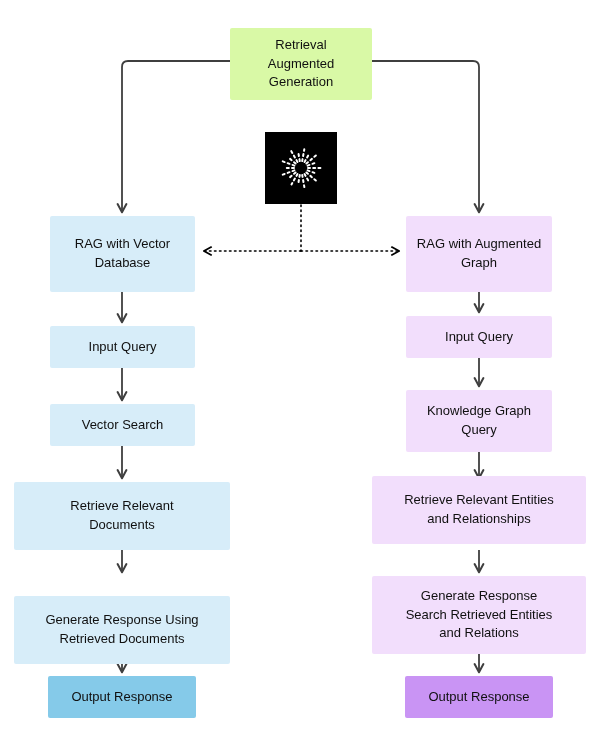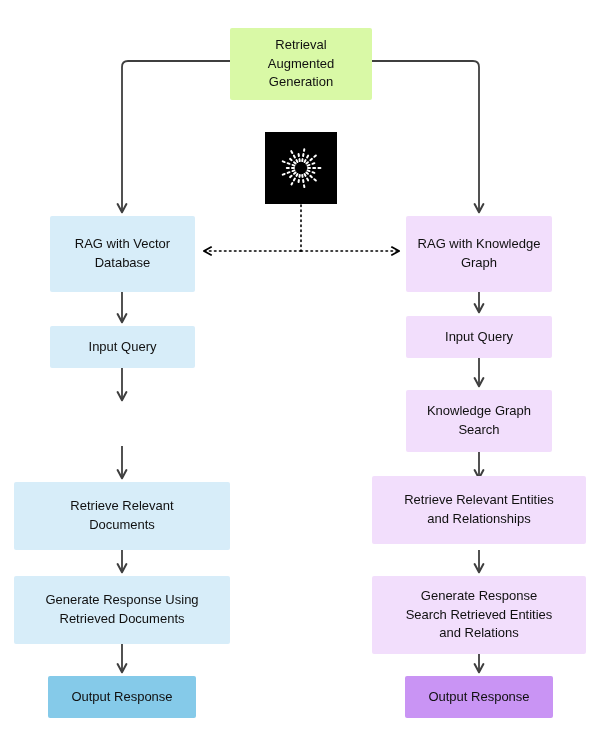--- a/index.html
+++ b/index.html
@@ -20,21 +20,21 @@
   .purple-dark { background:#c994f4; }
   .wide        { padding:19px 28px; }
 
   .n-root { left:230px; top:28px;  width:142px; height:72px; padding:4px 42px; }
   .logo   { position:absolute; left:265px; top:132px; width:72px; height:72px; }
 
   .n-l0 { left:50px;  top:216px; width:145px; height:76px; }
   .n-l1 { left:50px;  top:326px; width:145px; height:42px; }
   .n-l2 { left:50px;  top:404px; width:145px; height:42px; }
   .n-l3 { left:14px;  top:482px; width:216px; height:68px; }
-  .n-l4 { left:14px;  top:576px; width:216px; height:68px; }
+  .n-l4 { left:14px;  top:596px; width:216px; height:68px; }
   .n-l5 { left:48px;  top:676px; width:148px; height:42px; }
 
   .n-r0 { left:406px; top:216px; width:146px; height:76px; }
   .n-r1 { left:406px; top:316px; width:146px; height:42px; }
   .n-r2 { left:406px; top:390px; width:146px; height:62px; }
   .n-r3 { left:372px; top:476px; width:214px; height:68px; }
   .n-r4 { left:372px; top:576px; width:214px; height:78px; }
   .n-r5 { left:405px; top:676px; width:148px; height:42px; }
 </style>
 </head>
@@ -95,24 +95,25 @@
           <line x1="37.2" y1="29.1" x2="39.3" y2="17.3"></line>
           <line x1="39.5" y1="29.9" x2="44.0" y2="22.1"></line>
           <line x1="41.4" y1="31.5" x2="52.1" y2="22.5"></line>
           <line x1="42.6" y1="33.6" x2="50.1" y2="30.9"></line>
         </g>
     </svg>
   </div>
 
   <div class="node blue n-l0">RAG with Vector Database</div>
   <div class="node blue n-l1">Input Query</div>
+  <div class="node blue n-l2">Vector Search</div>
   <div class="node blue wide n-l3">Retrieve Relevant Documents</div>
   <div class="node blue wide n-l4">Generate Response Using Retrieved Documents</div>
   <div class="node blue-dark n-l5">Output Response</div>
 
-  <div class="node purple n-r0">RAG with Knowledge Graph</div>
+  <div class="node purple n-r0">RAG with Augmented Graph</div>
   <div class="node purple n-r1">Input Query</div>
-  <div class="node purple n-r2">Knowledge Graph Search</div>
+  <div class="node purple n-r2">Knowledge Graph Query</div>
   <div class="node purple wide n-r3">Retrieve Relevant Entities and Relationships</div>
   <div class="node purple wide n-r4">Generate Response Search Retrieved Entities and Relations</div>
   <div class="node purple-dark n-r5">Output Response</div>
 
 </div>
 
 </body></html>

